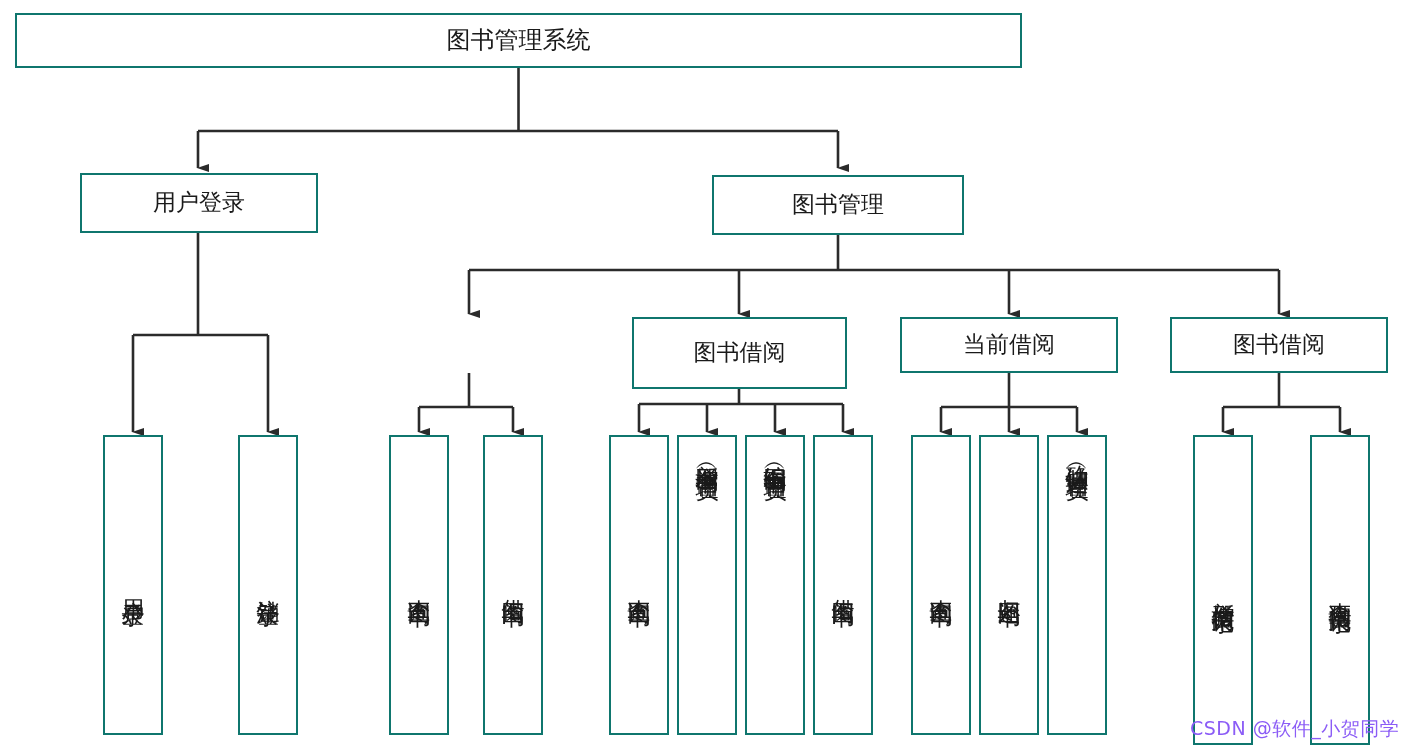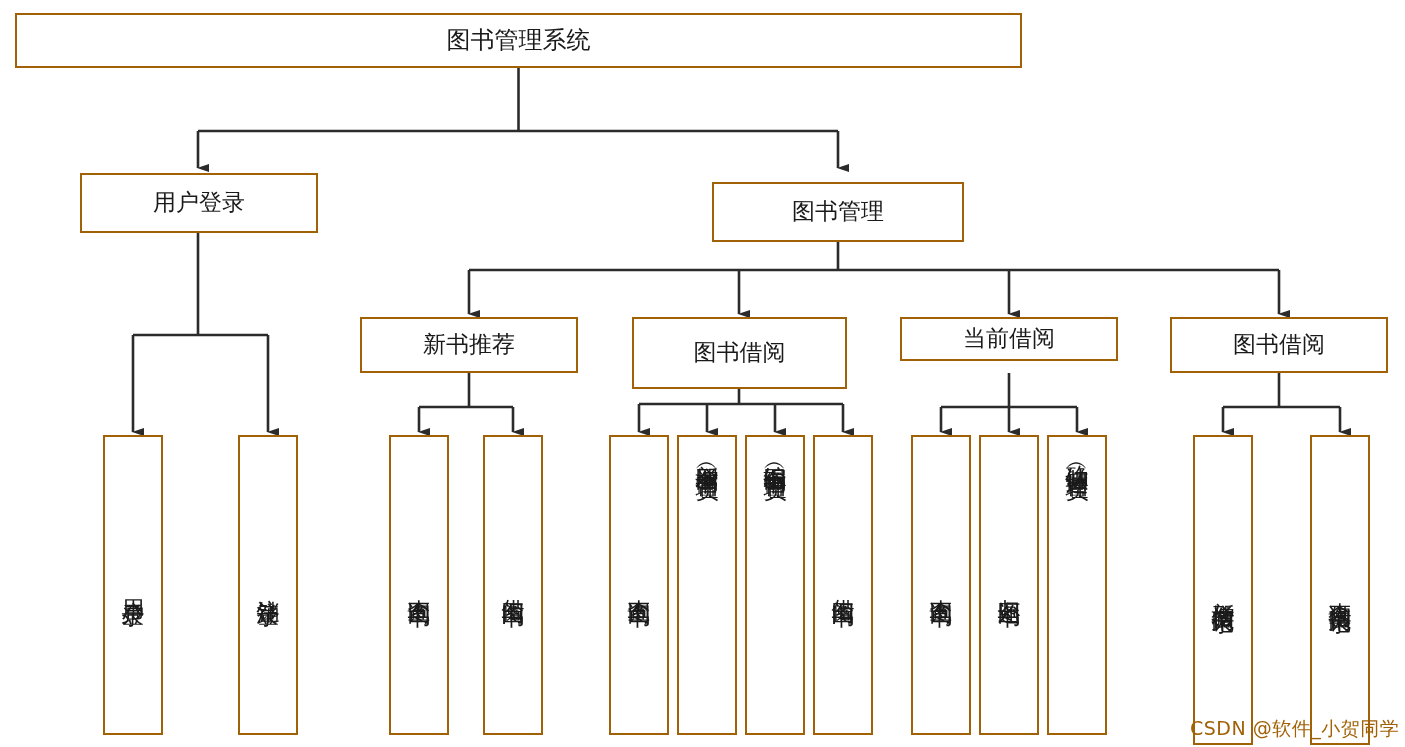--- a/index.html
+++ b/index.html
@@ -22,21 +22,21 @@
     position: absolute;
     left: 0;
     top: 0;
     width: 1405px;
     height: 747px;
   }
   .node {
     position: absolute;
     box-sizing: border-box;
     background: #ffffff;
-    border: 2px solid #a16207;
+    border: 2px solid #0f766e;
     display: flex;
     align-items: center;
     justify-content: center;
     color: #1a1a1a;
   }
   .node-label {
     display: block;
     text-align: center;
     line-height: 1.18;
     white-space: nowrap;
@@ -58,21 +58,21 @@
     letter-spacing: 2px;
     line-height: 1;
   }
   .node.vertical.centered {
     align-items: center;
     padding-top: 0;
   }
   .watermark {
     position: absolute;
     font-size: 19px;
-    color: #a16207;
+    color: #8b5cf6;
     white-space: nowrap;
     letter-spacing: 0.5px;
     pointer-events: none;
   }
 </style>
 </head>
 <body>
 
 <div id="diagram-root">
 
@@ -128,31 +128,28 @@
     </g>
   </svg>
 
   <div class="node root horizontal" style="left:15px; top:13px; width:1007px; height:55px;">
     <span class="node-label">图书管理系统</span>
   </div>
 
   <div class="node horizontal" style="left:80px; top:173px; width:238px; height:60px;">
     <span class="node-label">用户登录</span>
   </div>
-  <div class="node horizontal" style="left:712px; top:182px; width:252px; height:60px;">
+  <div class="node horizontal" style="left:712px; top:175px; width:252px; height:60px;">
     <span class="node-label">图书管理</span>
   </div>
 
-  <div class="node horizontal" style="left:360px; top:317px; width:218px; height:56px;">
-    <span class="node-label">新书推荐</span>
-  </div>
   <div class="node horizontal" style="left:632px; top:317px; width:215px; height:72px;">
     <span class="node-label">图书借阅</span>
   </div>
-  <div class="node horizontal" style="left:900px; top:317px; width:218px; height:44px;justify-content:center;">
+  <div class="node horizontal" style="left:900px; top:317px; width:218px; height:56px;justify-content:center;">
     <span class="node-label">当前借阅</span>
   </div>
   <div class="node horizontal" style="left:1170px; top:317px; width:218px; height:56px;">
     <span class="node-label">图书借阅</span>
   </div>
 
   <div class="node vertical centered" style="left:103px; top:435px; width:60px; height:300px;">
     <span class="node-label">用户登录</span>
   </div>
   <div class="node vertical centered" style="left:238px; top:435px; width:60px; height:300px;">

